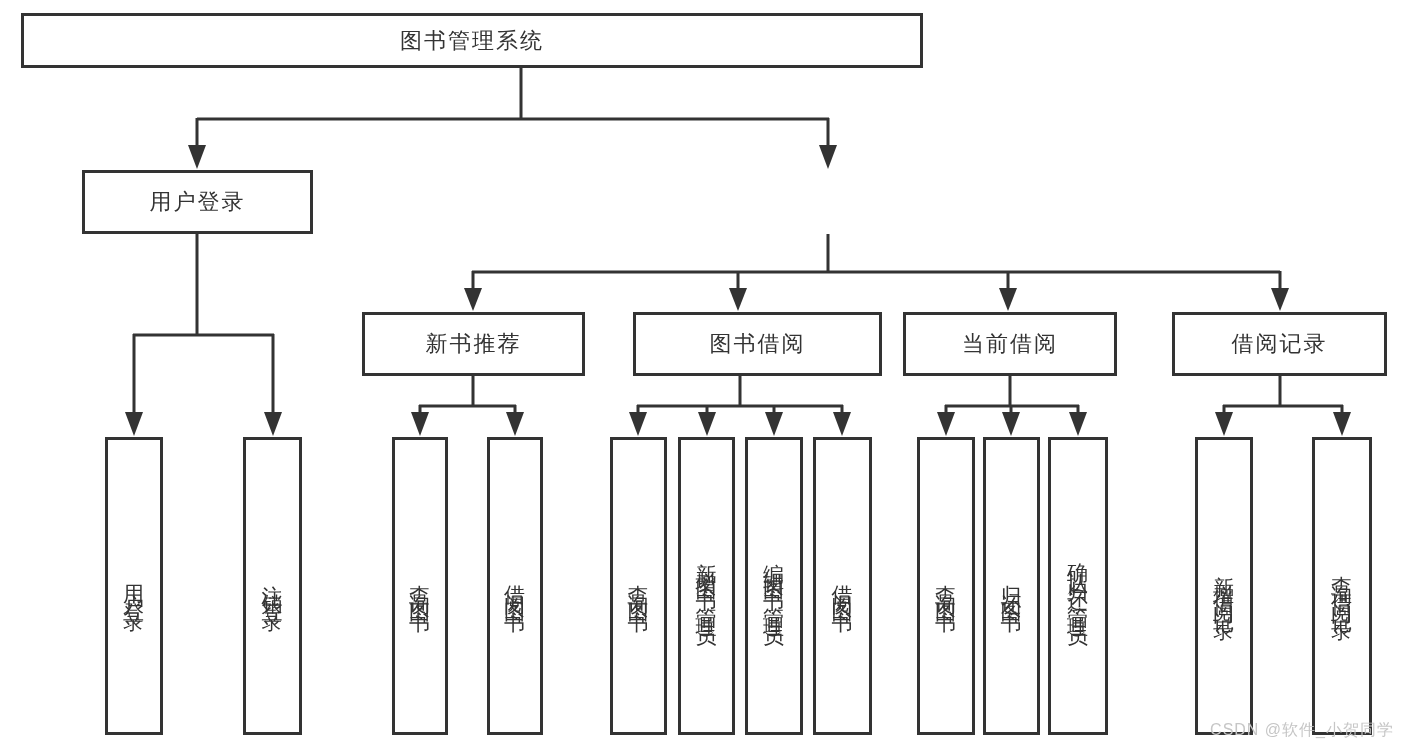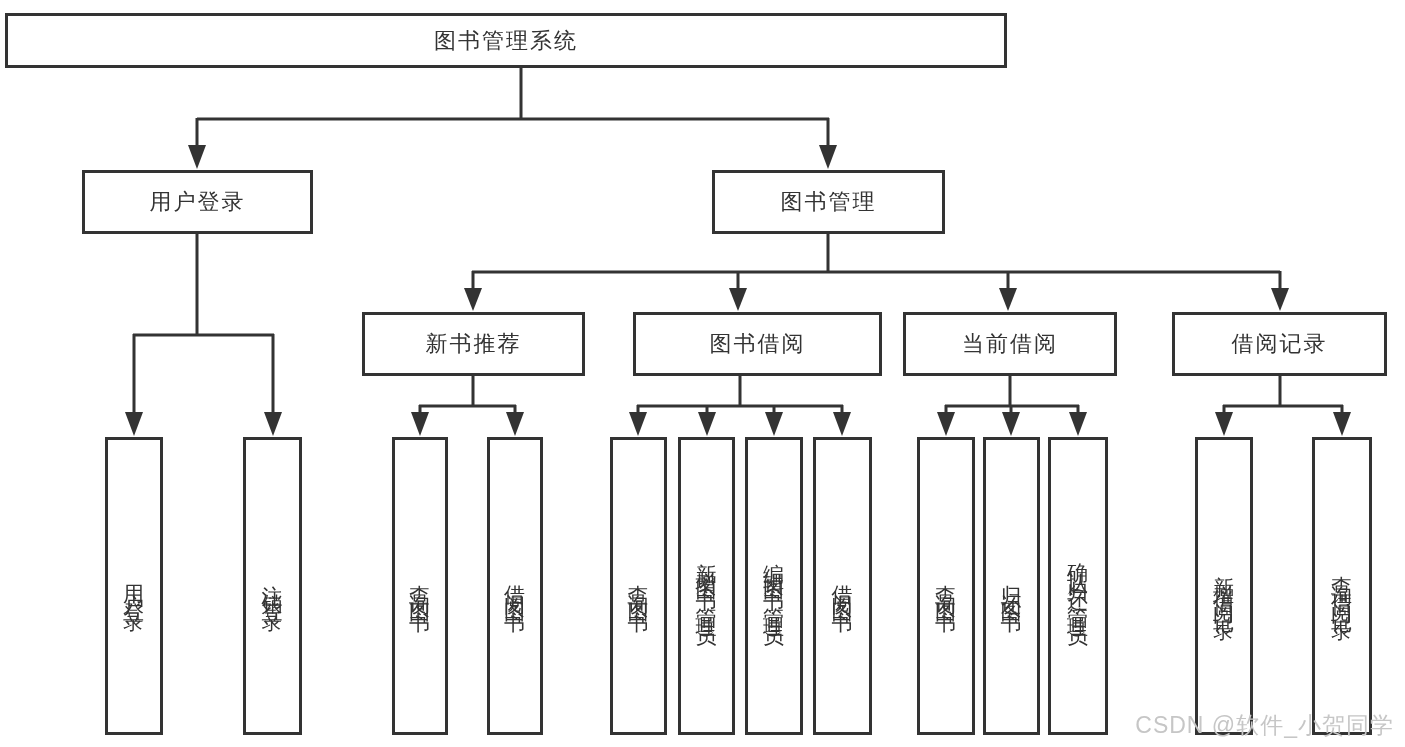--- a/index.html
+++ b/index.html
@@ -12,21 +12,21 @@
     position:absolute;box-sizing:border-box;background:#ffffff;
     border:3px solid #333;display:flex;align-items:center;justify-content:center;
     z-index:1;
   }
   .hlabel{font-size:22px;letter-spacing:2px;color:#333;white-space:nowrap;}
   .vnode span{
     writing-mode:vertical-rl;text-orientation:mixed;
     font-size:21px;letter-spacing:9px;color:#333;line-height:1;
   }
   
-  .n-root{left:5px;top:13px;width:1002px;height:55px;}
+  .n-root{left:21px;top:13px;width:902px;height:55px;}
   
   .n-l2a{left:82px;top:170px;width:231px;height:64px;}
   .n-l2b{left:712px;top:170px;width:233px;height:64px;}
   
   .n-l3a{left:362px;top:312px;width:223px;height:64px;justify-content:center;}
   .n-l3b{left:633px;top:312px;width:249px;height:64px;}
   .n-l3c{left:903px;top:312px;width:214px;height:64px;}
   .n-l3d{left:1172px;top:312px;width:215px;height:64px;text-align:center;}
   
   .leaf{top:437px;height:298px;}
@@ -38,21 +38,21 @@
   .lf6{left:678px;width:57px;}
   .lf7{left:745px;width:58px;}
   .lf8{left:813px;width:59px;}
   .lf9{left:917px;width:58px;}
   .lf10{left:983px;width:57px;}
   .lf11{left:1048px;width:60px;}
   .lf12{left:1195px;width:58px;}
   .lf13{left:1312px;width:60px;}
   .watermark{
     position:absolute;right:11px;bottom:6px;z-index:2;
-    font-size:23px;color:#c6c6c6;letter-spacing:1px;white-space:nowrap;
+    font-size:16px;color:#c6c6c6;letter-spacing:1px;white-space:nowrap;
   }
 </style>
 </head>
 <body>
 
 <div id="stage">
 
   <svg id="wires" width="1405" height="747" viewBox="0 0 1405 747" aria-hidden="true">
     <g stroke="#333" stroke-width="3" fill="none">
 
@@ -95,23 +95,20 @@
       <polygon points="1333,412 1351,412 1342,436"></polygon>
     </g>
   </svg>
 
   <div class="node n-root">
     <span class="hlabel">图书管理系统</span>
   </div>
 
   <div class="node n-l2a">
     <span class="hlabel">用户登录</span>
-  </div>
-  <div class="node n-l2b">
-    <span class="hlabel">图书管理</span>
   </div>
 
   <div class="node n-l3a">
     <span class="hlabel">新书推荐</span>
   </div>
   <div class="node n-l3b">
     <span class="hlabel">图书借阅</span>
   </div>
   <div class="node n-l3c">
     <span class="hlabel">当前借阅</span>

